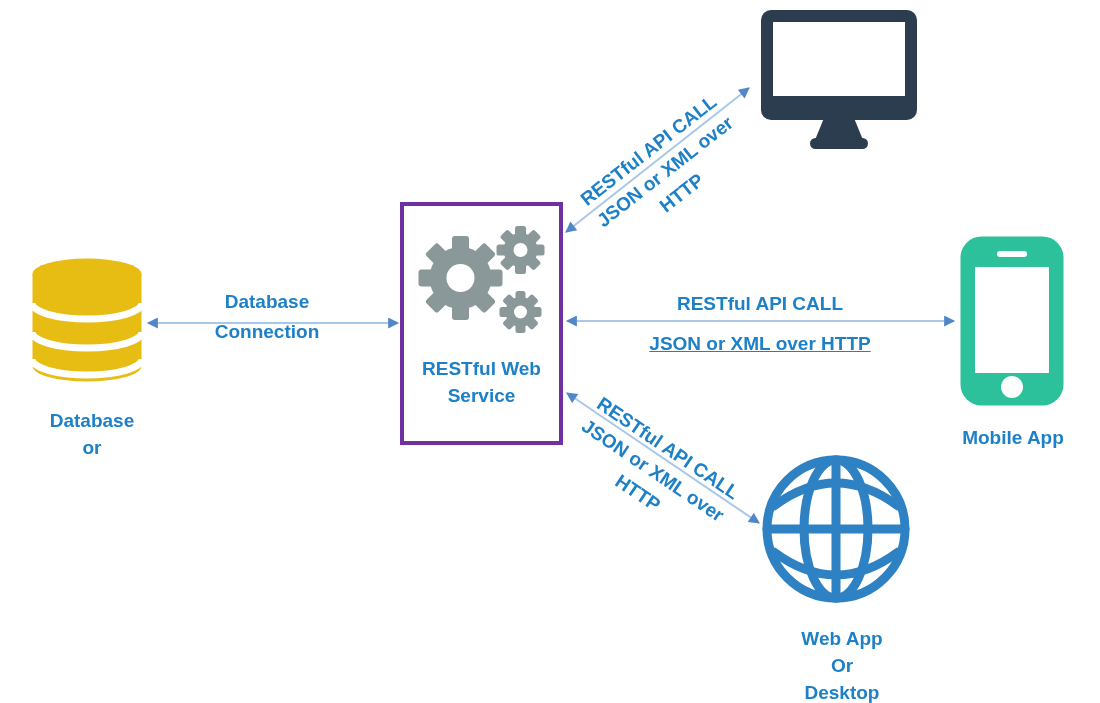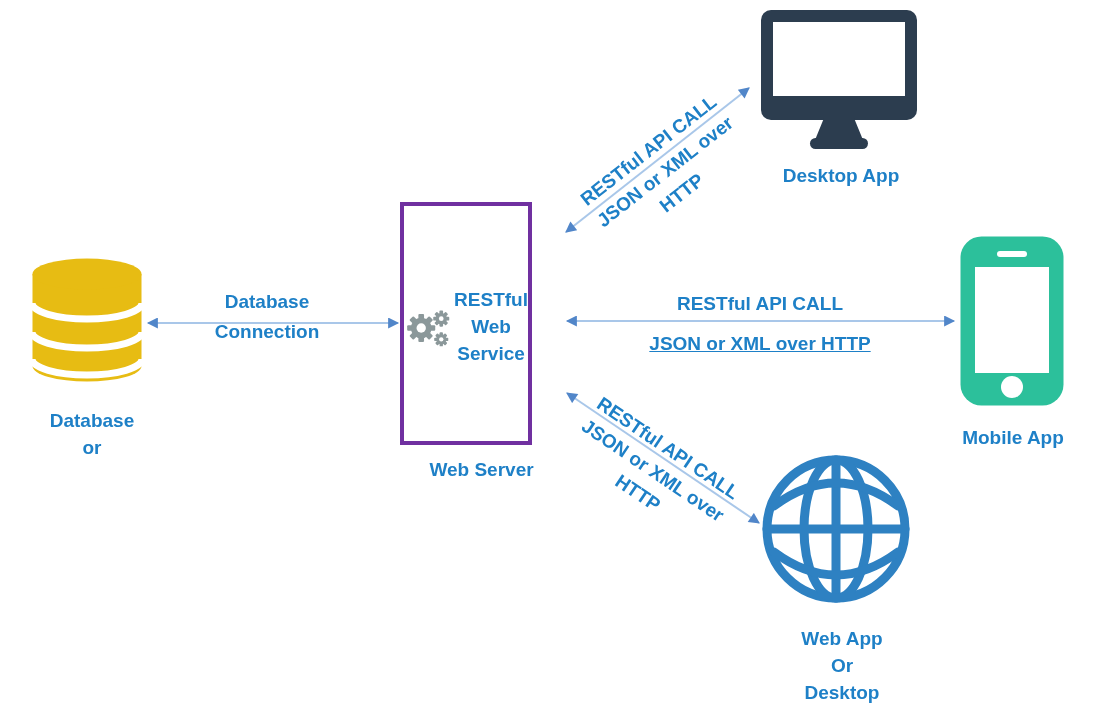--- a/index.html
+++ b/index.html
@@ -19,23 +19,23 @@
     position:absolute; text-align:center; color:var(--label-blue,#1E80C7);
     font-weight:700; font-size:19px; line-height:27px; white-space:nowrap;
   }
   .conn-label { line-height:24px; }
   .conn-label .line, .node-label .line { display:block; }
   .gap18 { margin-top:6px; }
   .gap16 { margin-top:16px;text-decoration:underline; }
   .rot { line-height:27px; }
 
   .server-box {
-    position:absolute; left:400px; top:202px; width:132px; height:243px;
+    position:absolute; left:400px; top:202px; width:163px; height:243px;
     box-sizing:border-box; border:4px solid var(--server-border-purple,#7030A0);
-    background:#fff; display:flex; flex-direction:row; align-items:center;
+    background:#fff; display:flex; flex-direction:column; align-items:flex-end;
   }
   .server-box .gears { margin-top:12px; }
   .server-box .box-text {
     margin-top:5px; text-align:center; color:var(--label-blue,#1E80C7);
     font-weight:700; font-size:19px; line-height:27px;
   }
 
   .db-fill   { fill:var(--database-yellow,#E7BC13); }
   .white-arc { stroke:#fff; stroke-width:7; fill:none; }
   .navy-fill { fill:var(--desktop-navy,#2C3D4F); }
@@ -107,29 +107,27 @@
         <circle cx="111.5" cy="94" r="15"></circle>
       </g>
       <circle class="white-fill" cx="111.5" cy="94" r="6.5"></circle>
     </svg>
     <div class="box-text">
       <span class="line">RESTful</span>
       <span class="line">Web</span>
       <span class="line">Service</span>
     </div>
   </div>
-  <div class="node-label" style="left:400px;top:456px;width:163px">Web Server</div>
 
   <svg class="abs" style="left:760px;top:8px" width="158" height="142" viewBox="0 0 158 142">
     <rect class="navy-fill" x="1" y="2" width="156" height="110" rx="10"></rect>
     <rect class="white-fill" x="13" y="14" width="132" height="74"></rect>
     <polygon class="navy-fill" points="64,110 94,110 103,132 55,132"></polygon>
     <rect class="navy-fill" x="50" y="130" width="58" height="11" rx="5.5"></rect>
   </svg>
-  <div class="node-label" style="left:741px;top:162px;width:200px">Desktop App</div>
 
   <div class="conn-label rot" style="left:550px;top:131px;width:230px;transform:rotate(-38deg)">
     <span class="line">RESTful API CALL</span>
     <span class="line">JSON or XML over</span>
     <span class="line">HTTP</span>
   </div>
 
   <div class="conn-label" style="left:610px;top:292px;width:300px">
     <span class="line">RESTful API CALL</span>
     <span class="line gap16">JSON or XML over HTTP</span>

